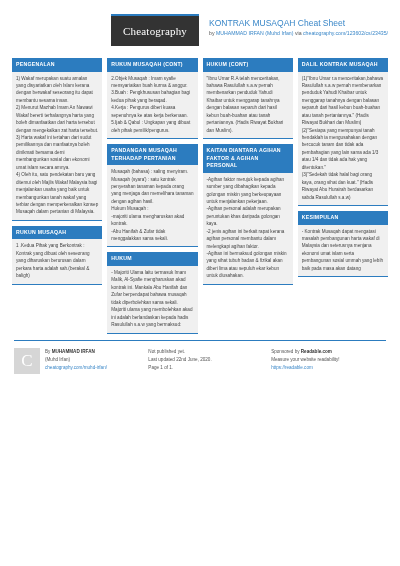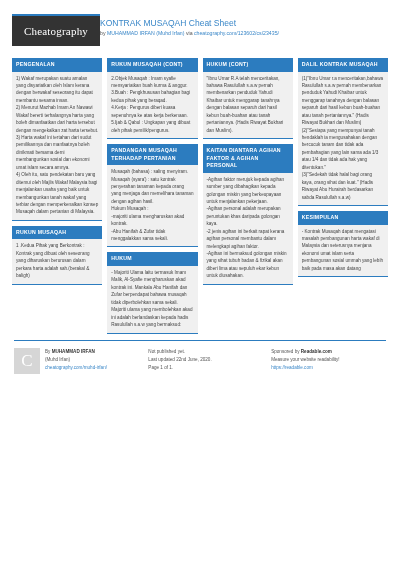--- a/index.html
+++ b/index.html
@@ -6,21 +6,21 @@
   body{
     width:400px;height:566px;
     background:#ffffff;
     font-family:"Liberation Sans","DejaVu Sans",sans-serif;
     color:#333;
     overflow:hidden;
   }
   .page{position:relative;width:400px;height:566px;box-sizing:border-box;padding:14px 12px 0 12px;}
 
   
-  .header{display:flex;align-items:flex-start;height:38px;}
+  .header{display:flex;align-items:flex-start;gap:10px;height:38px;justify-content:flex-end;}
   .logo{
     width:88px;height:30px;background:#333333;
     border-top:2px solid #2c7cbf;
     display:flex;align-items:center;justify-content:center;
     flex:0 0 auto;
   }
   .logo span{
     color:#ffffff;font-family:"Liberation Serif","DejaVu Serif",serif;
     font-size:11px;letter-spacing:.2px;
   }

